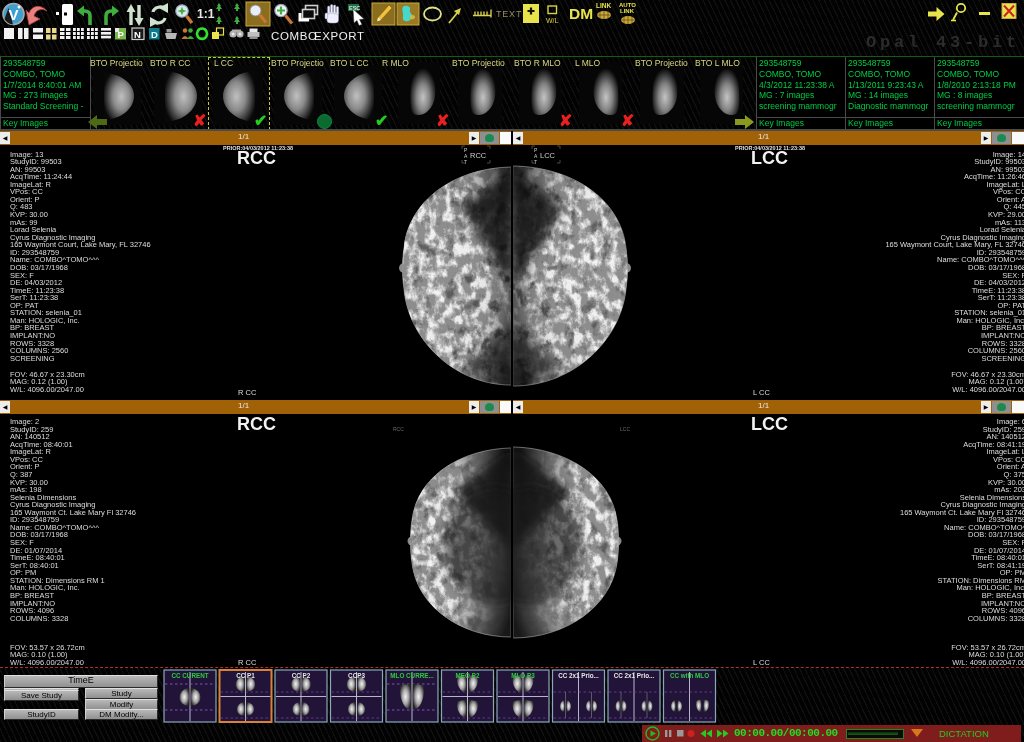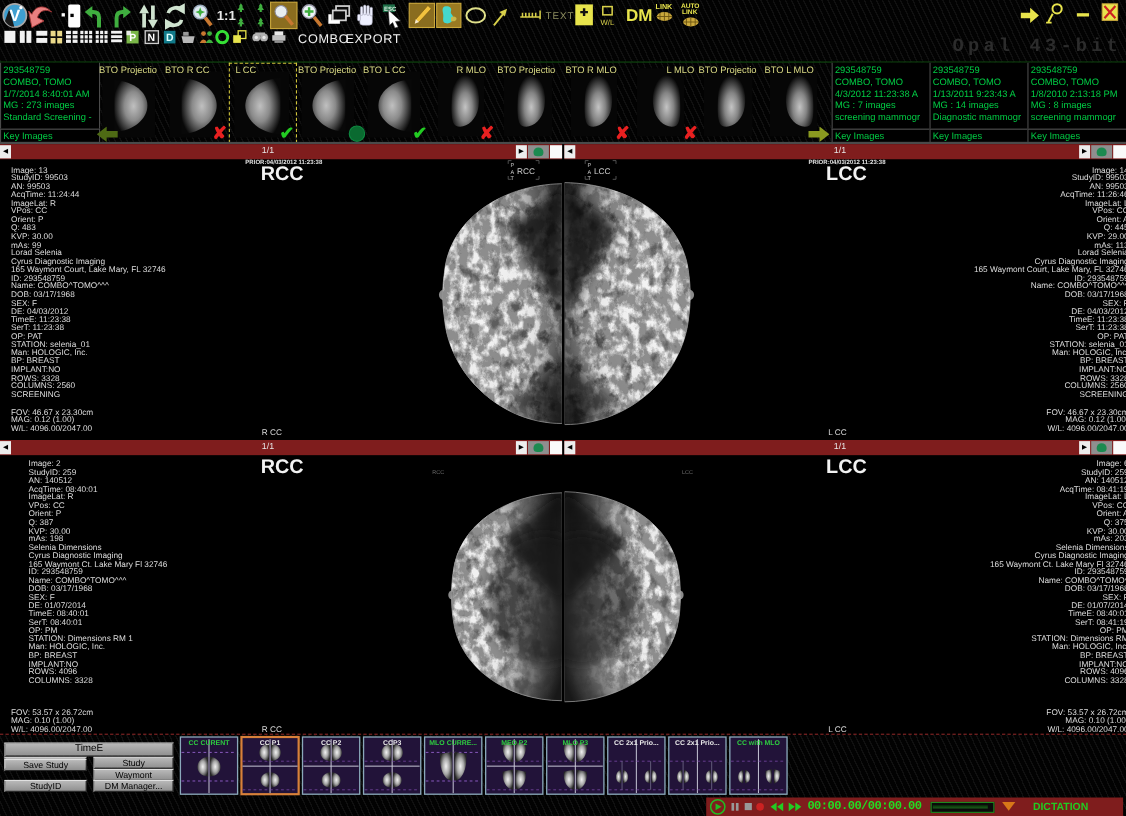--- a/index.html
+++ b/index.html
@@ -2,21 +2,21 @@
 <html><head>
 <meta charset="utf-8">
 <style>
   html,body{margin:0;padding:0;background:#000;width:1024px;height:742px;overflow:hidden}
   body{font-family:"Liberation Sans",sans-serif;position:relative}
   .abs{position:absolute}
   .hatch{background:repeating-linear-gradient(65deg,#101010 0 1.2px,#020202 1.2px 5px)}
   .ovl{color:#dedede;font-size:7.5px;line-height:7.56px;white-space:pre}
   .grn{color:#00cc44}
   .ylw{color:#d8d883}
-  .strip{background:#7f1d1d}
+  .strip{background:#a16207}
   .sbtn{position:absolute;top:1px;width:10px;height:12px;background:#ededed;color:#000;font-size:6px;line-height:12px;text-align:center}
   .onel{white-space:nowrap}
   .btn{background:linear-gradient(#b8b8b8,#909090);border-top:1px solid #e0e0e0;border-left:1px solid #d0d0d0;border-right:1px solid #2a2a2a;border-bottom:1px solid #2a2a2a;color:#000;font-size:8px;text-align:center;line-height:9px}
 </style>
 </head>
 <body>
 
 <div class="abs hatch" style="left:0;top:0;width:1024px;height:56px"></div>
 <svg id="tbar" class="abs" style="left:0;top:0" width="1024" height="56" viewBox="0 0 1024 56">
 
@@ -270,24 +270,24 @@
       <path d="M655,6 L671,6 C675,18 679,28 677,40 C675,54 663,61 656,57 C650,53 653,28 655,6 Z" fill="url(#tm)"></path>
       <path d="M737,6 L721,6 C717,18 713,28 715,40 C717,54 729,61 736,57 C742,53 739,28 737,6 Z" fill="url(#tm)"></path>
     </g>
   </svg>
 
   <div class="abs ylw onel" style="left:90px;top:1px">BTO Projectio</div>
   <div class="abs ylw onel" style="left:150px;top:1px">BTO R CC</div>
   <div class="abs ylw onel" style="left:214px;top:1px">L CC</div>
   <div class="abs ylw onel" style="left:271px;top:1px">BTO Projectio</div>
   <div class="abs ylw onel" style="left:330px;top:1px">BTO L CC</div>
-  <div class="abs ylw onel" style="left:415px;top:1px">R MLO</div>
+  <div class="abs ylw onel" style="left:382px;top:1px">R MLO</div>
   <div class="abs ylw onel" style="left:452px;top:1px">BTO Projectio</div>
   <div class="abs ylw onel" style="left:514px;top:1px">BTO R MLO</div>
-  <div class="abs ylw onel" style="left:606px;top:1px">L MLO</div>
+  <div class="abs ylw onel" style="left:575px;top:1px">L MLO</div>
   <div class="abs ylw onel" style="left:635px;top:1px">BTO Projectio</div>
   <div class="abs ylw onel" style="left:695px;top:1px">BTO L MLO</div>
 
   <div class="abs" style="left:208px;top:0;width:60px;height:71px;border:1px dashed #cfc23a"></div>
 
   <div class="abs" style="left:193px;top:54px;color:#e82020;font-size:16px;font-weight:bold;font-family:'Liberation Serif'">✘</div>
   <div class="abs" style="left:254px;top:54px;color:#22cc22;font-size:16px;font-weight:bold">✔</div>
   <div class="abs" style="left:317px;top:57px;width:13px;height:13px;border-radius:50%;background:#0a6a30;border:1px solid #0e8a40"></div>
   <div class="abs" style="left:375px;top:54px;color:#22cc22;font-size:16px;font-weight:bold">✔</div>
   <div class="abs" style="left:436px;top:54px;color:#e82020;font-size:16px;font-weight:bold;font-family:'Liberation Serif'">✘</div>
@@ -408,21 +408,21 @@
   <div class="sbtn" style="left:468px">▶</div>
   <div class="abs" style="left:479px;top:1px;width:19px;height:12px;background:#8f8f8f">
       <div class="abs" style="left:5px;top:2px;width:9px;height:8px;background:#1c8a50;border-radius:50% 50% 40% 40%"></div>
     </div>
   <div class="abs" style="left:499px;top:1px;width:12px;height:12px;background:#fafafa"></div>
 </div>
 
 <div id="vp2" class="abs" style="left:0;top:414px;width:1024px;height:253px;background:#000">
   <div class="abs" style="left:237px;top:0px;color:#f2f2f2;font-size:18px;font-weight:bold">RCC</div>
   <div class="abs" style="left:751px;top:0px;color:#f2f2f2;font-size:18px;font-weight:bold">LCC</div>
-  <div class="ovl abs" style="left:26px;top:4px">Image: 2
+  <div class="ovl abs" style="left:10px;top:4px">Image: 2
 StudyID: 259
 AN: 140512
 AcqTime: 08:40:01
 ImageLat: R
 VPos: CC
 Orient: P
 Q: 387
 KVP: 30.00
 mAs: 198
 Selenia Dimensions
@@ -481,23 +481,23 @@
 
 <div class="abs" style="left:0;top:667px;width:1024px;height:0;border-top:1px dashed #b03030"></div>
 
 <div class="abs hatch" style="left:0;top:668px;width:1024px;height:74px"></div>
 <div id="bottom" class="abs" style="left:0;top:668px;width:1024px;height:74px">
 
   <div class="btn abs" style="left:4px;top:7px;width:152px;height:11px;font-size:9px">TimeE</div>
   <div class="btn abs" style="left:4px;top:20px;width:73px;height:9px">None...</div>
   <div class="btn abs" style="left:85px;top:20px;width:71px;height:9px">Study</div>
   <div class="btn abs" style="left:4px;top:22px;width:73px;height:9px">Save Study</div>
-  <div class="btn abs" style="left:85px;top:30.5px;width:71px;height:9px">Waymont</div>
+  <div class="btn abs" style="left:85px;top:30.5px;width:71px;height:9px">Modify</div>
   <div class="btn abs" style="left:4px;top:41px;width:73px;height:9px">StudyID</div>
-  <div class="btn abs" style="left:85px;top:41px;width:71px;height:9px">DM Manager...</div>
+  <div class="btn abs" style="left:85px;top:41px;width:71px;height:9px">DM Modify...</div>
 
   <svg class="abs" style="left:160px;top:0" width="564" height="74" viewBox="0 0 564 74">
     <defs>
       <radialGradient id="hb" cx="50%" cy="50%" r="55%">
         <stop offset="0%" stop-color="#f2f2f2"></stop>
           <stop offset="50%" stop-color="#a8a8a8"></stop>
           <stop offset="100%" stop-color="#262626"></stop>
       </radialGradient>
     </defs>
     <g id="hpg">
@@ -618,21 +618,21 @@
       <rect x="32" y="4" width="6.5" height="6.5" fill="#999"></rect>
       <circle cx="46" cy="7.5" r="3.5" fill="#cc2222"></circle>
       <path d="M61,3.5 L55.5,7.5 L61,11.5 Z M67,3.5 L61.5,7.5 L67,11.5 Z" fill="#22cc22"></path>
       <path d="M72,3.5 L77.5,7.5 L72,11.5 Z M78,3.5 L83.5,7.5 L78,11.5 Z" fill="#22cc22"></path>
     </svg>
     <div class="abs" style="left:92px;top:2px;color:#22dd22;font-size:11px;font-weight:bold;font-family:'Liberation Mono',monospace;letter-spacing:-0.5px">00:00.00/00:00.00</div>
     <div class="abs" style="left:204px;top:3.5px;width:56px;height:8px;border:1px solid #1e8a1e;background:#0a0a0a">
       <div class="abs" style="left:1px;top:2px;width:50px;height:3px;background:linear-gradient(#083008,#1a5c1a)"></div>
     </div>
     <div class="abs" style="left:269px;top:4px;width:0;height:0;border-left:6px solid transparent;border-right:6px solid transparent;border-top:8px solid #d87818"></div>
-    <div class="abs" style="left:297px;top:3px;color:#22cc22;font-size:9.5px;font-weight:bold;letter-spacing:0px">DICTATION</div>
+    <div class="abs" style="left:297px;top:3px;color:#22cc22;font-size:9.5px;font-weight:normal;letter-spacing:0px">DICTATION</div>
   </div>
 </div>
 
 <svg id="mammo" class="abs" style="left:0;top:0" width="1024" height="742" viewBox="0 0 1024 742">
 <defs>
   <radialGradient id="gL" cx="30%" cy="50%" r="80%">
     <stop offset="0%" stop-color="#ababab"></stop>
         <stop offset="45%" stop-color="#8e8e8e"></stop>
     <stop offset="72%" stop-color="#565656"></stop>
         <stop offset="90%" stop-color="#2e2e2e"></stop>

